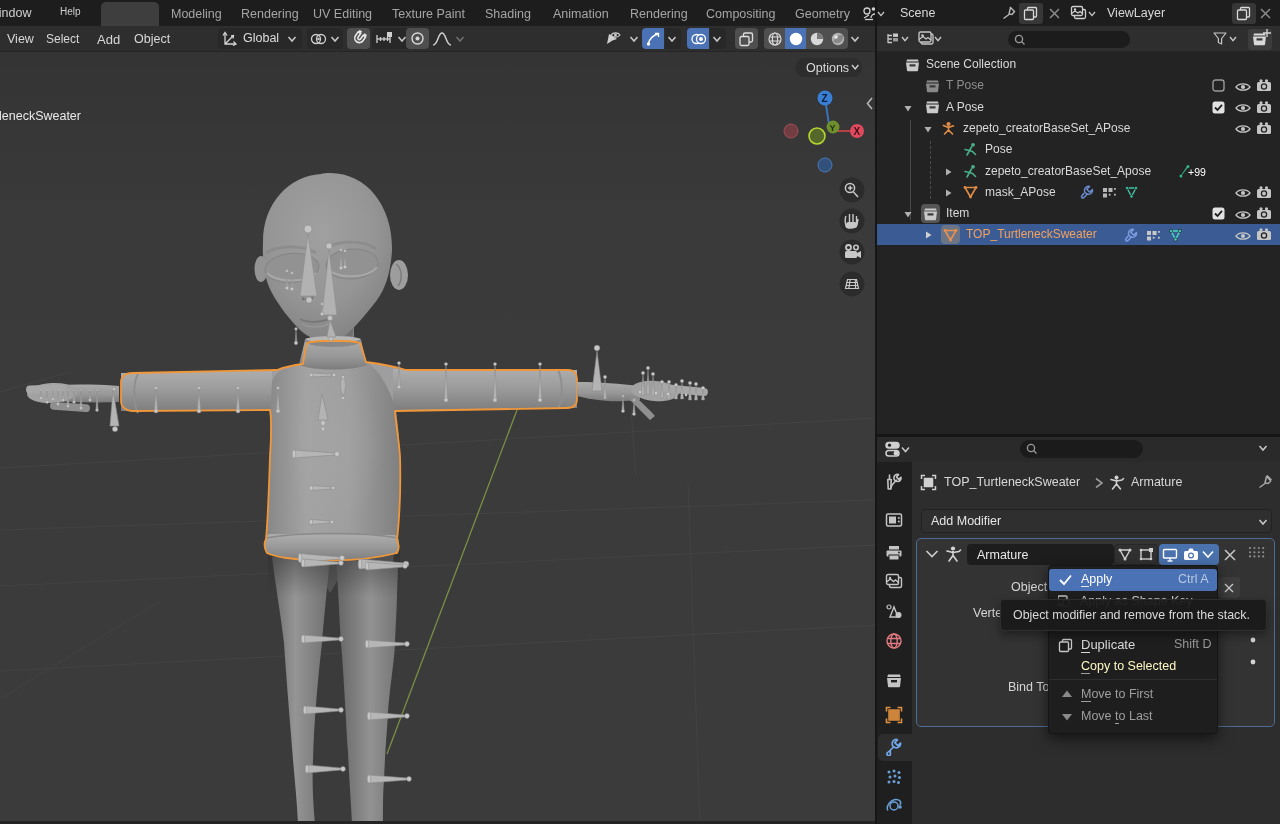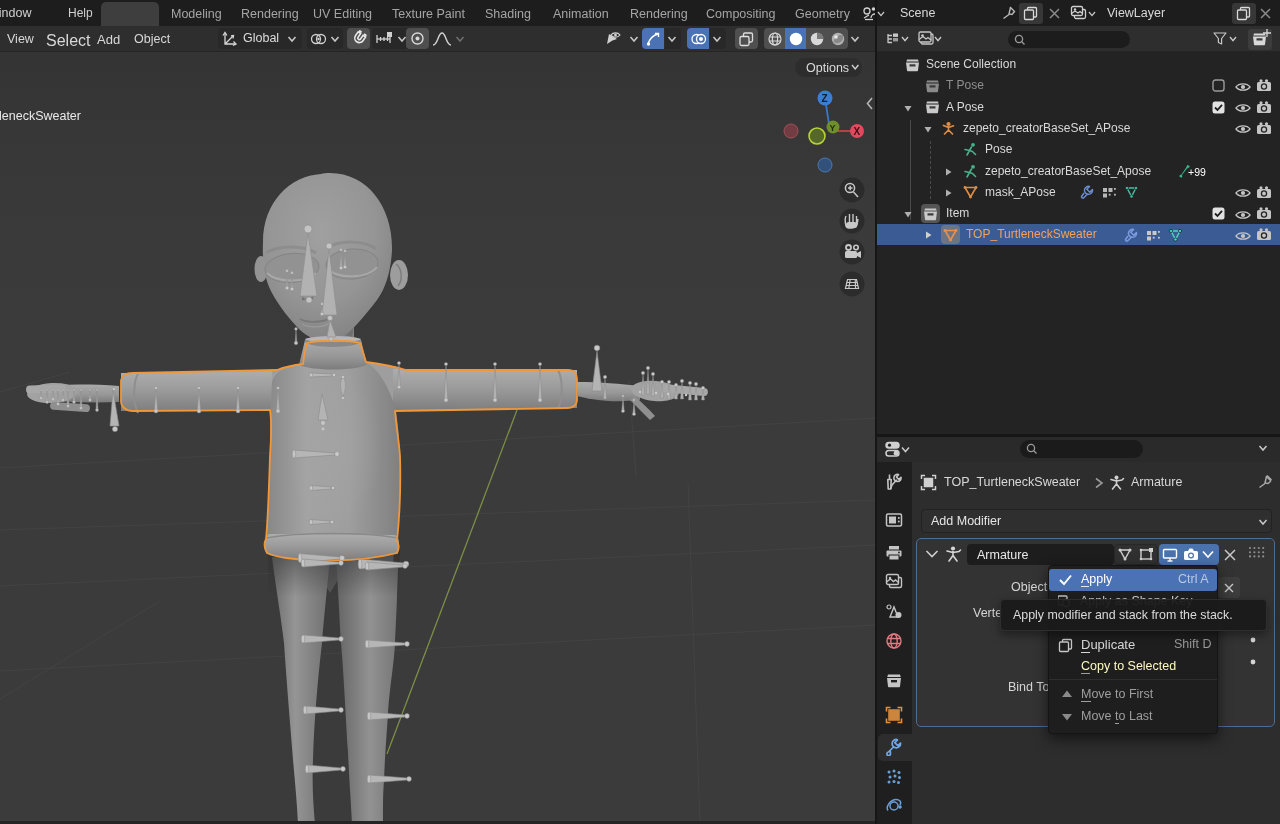--- a/index.html
+++ b/index.html
@@ -8,21 +8,21 @@
   .abs { position:absolute; }
   #app { position:relative; width:1280px; height:824px; }
   .txt { position:absolute; white-space:nowrap; }
 </style>
 </head>
 <body>
 <div id="app">
 
 <div class="abs" style="left:0;top:0;width:1280px;height:26px;background:#1d1d1d;"></div>
 <div class="txt" style="left:-13px;top:6px;font-size:12.5px;color:#cfcfcf;">Window</div>
-<div class="txt" style="left:68px;top:6px;font-size:12px;color:#cfcfcf;">Help</div>
+<div class="txt" style="left:60px;top:6px;font-size:10px;color:#cfcfcf;">Help</div>
 <div class="abs" style="left:101px;top:2px;width:58px;height:24px;background:#3e3e3e;border-radius:5px 5px 0 0;"></div>
 <div class="txt" style="left:112px;top:7px;font-size:12.5px;color:#ececec;margin-top:48px;">Layout</div>
 <div class="txt" style="left:171px;top:7px;font-size:12.5px;color:#a5a5a5;">Modeling</div>
 <div class="txt" style="left:241px;top:7px;font-size:12.5px;color:#a5a5a5;">Rendering</div>
 <div class="txt" style="left:313px;top:7px;font-size:12.5px;color:#a5a5a5;">UV Editing</div>
 <div class="txt" style="left:392px;top:7px;font-size:12.5px;color:#a5a5a5;">Texture Paint</div>
 <div class="txt" style="left:485px;top:7px;font-size:12.5px;color:#a5a5a5;">Shading</div>
 <div class="txt" style="left:553px;top:7px;font-size:12.5px;color:#a5a5a5;">Animation</div>
 <div class="txt" style="left:630px;top:7px;font-size:12.5px;color:#a5a5a5;">Rendering</div>
 <div class="txt" style="left:706px;top:7px;font-size:12.5px;color:#a5a5a5;">Compositing</div>
@@ -70,21 +70,21 @@
           <rect x="1.5" y="4" width="9" height="9.5" rx="1" fill="#373737"></rect>
         </g>
       </svg>
 <svg class="abs" style="left:1258px;top:6px;" width="15" height="15" viewBox="0 0 15 15">
         <path d="M3,3 L12,12 M12,3 L3,12" stroke="#8a8a8a" stroke-width="1.5"></path>
       </svg>
     </div>
 
 <div class="abs" style="left:0;top:26px;width:876px;height:26px;background:#2e2e2e;border-bottom:1px solid #252525;"></div>
 <div class="txt" style="left:7px;top:32px;font-size:12.5px;color:#d8d8d8;">View</div>
-<div class="txt" style="left:46px;top:32px;font-size:16px;color:#d8d8d8;text-align:center;">Select</div>
+<div class="txt" style="left:46px;top:32px;font-size:12px;color:#d8d8d8;text-align:center;">Select</div>
 <div class="txt" style="left:97px;top:32px;font-size:13px;color:#d8d8d8;">Add</div>
 <div class="txt" style="left:134px;top:32px;font-size:12.5px;color:#d8d8d8;">Object</div>
 <div id="vpheaderwidgets">
       <div class="abs" style="left:218px;top:28px;width:84px;height:21px;background:#282828;border-radius:4px;"></div>
 <svg class="abs" style="left:222px;top:31px;" width="16" height="16" viewBox="0 0 16 16">
         <g stroke="#d5d5d5" stroke-width="1.3" fill="none">
 <path d="M3,2.5 L3,13 L14,13 M3,13 L11,5"></path>
           <path d="M1,4.5 L3,1.5 L5,4.5 M11.5,10.5 L14,13 L11,14.5 M9,5 L11.5,4.5 L11,7.5"></path>
         </g>
       </svg>
@@ -1003,19 +1003,19 @@
 <div class="abs" style="left:1049px;top:679px;width:168px;height:1px;background:#2e2e2e;"></div>
 <svg class="abs" style="left:1061px;top:689px;" width="12" height="10" viewBox="0 0 12 10">
         <path d="M6,1.5 L11,8 L1,8 Z" fill="#8a8a8a"></path>
       </svg>
 <div class="txt" style="left:1081px;top:687px;font-size:12.5px;color:#9e9e9e;"><span style="border-bottom:1px solid #9e9e9e;">M</span>ove to First</div>
 <svg class="abs" style="left:1061px;top:712px;" width="12" height="10" viewBox="0 0 12 10">
         <path d="M1,2 L11,2 L6,8.5 Z" fill="#8a8a8a"></path>
       </svg>
 <div class="txt" style="left:1081px;top:709px;font-size:12.5px;color:#9e9e9e;">Move <span style="border-bottom:1px solid #9e9e9e;">t</span>o Last</div>
 <div class="abs" style="left:1000px;top:599px;width:267px;height:32px;background:#1a1a1af2;border-radius:4px;border:1px solid #2e2e2e;box-shadow:0 4px 10px rgba(0,0,0,0.4);"></div>
-<div class="txt" style="left:1013px;top:608px;font-size:12.4px;color:#dadada;">Apply modifier and stack from the stack.</div>
+<div class="txt" style="left:1013px;top:608px;font-size:12.4px;color:#dadada;">Object modifier and remove from the stack.</div>
     </div>
 
 <div class="abs" style="left:875px;top:0;width:2px;height:824px;background:#161616;"></div>
 <div class="abs" style="left:876px;top:434px;width:404px;height:3px;background:#161616;"></div>
 
 </div>
 
 </body></html>

